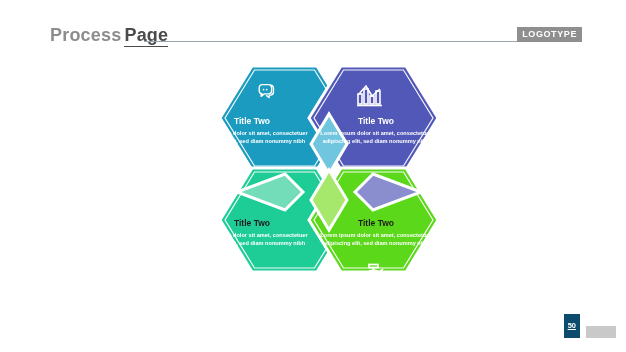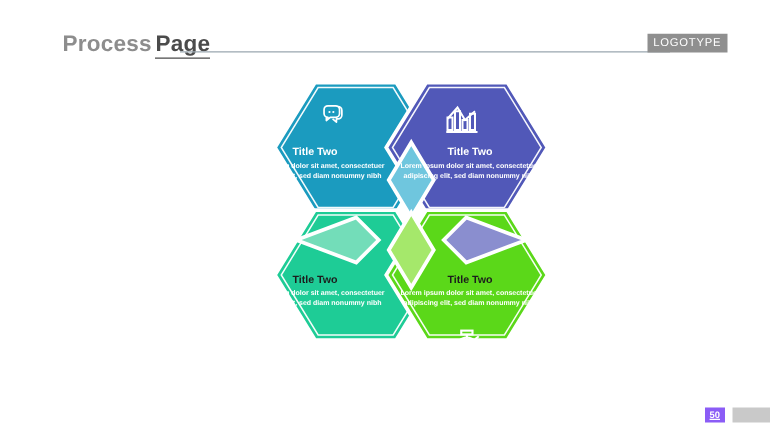--- a/index.html
+++ b/index.html
@@ -46,21 +46,21 @@
     height: 1px;
     background: #9aa7b0;
   }
   .logotype {
     position: absolute;
     right: 44px;
     top: 27px;
     background: #8f8f8f;
     color: #ffffff;
     font-size: 9px;
-    font-weight: normal;
+    font-weight: bold;
     letter-spacing: .6px;
     padding: 2px 5px 2px 5px;
     line-height: 11px;
   }
 
   
   .stage {
     position: absolute;
     left: 0;
     top: 52px;
@@ -94,26 +94,26 @@
   #text-tl { left: 190px; top: 64px; }
   #text-tr { left: 314px; top: 64px; }
   #text-bl { left: 190px; top: 166px; }
   #text-br { left: 314px; top: 166px; }
 
   
   .footer-page {
     position: absolute;
     right: 46px;
     bottom: 14px;
-    background: #8b5cf6;
+    background: #0c4a6e;
     color: #ffffff;
     font-size: 7.5px;
     font-weight: bold;
     line-height: 10px;
-    padding: 1px 4px;
+    padding: 7px 4px;
     text-decoration: underline;
   }
   .footer-bar {
     position: absolute;
     right: 10px;
     bottom: 14px;
     width: 30px;
     height: 12px;
     background: #c9c9c9;
   }

